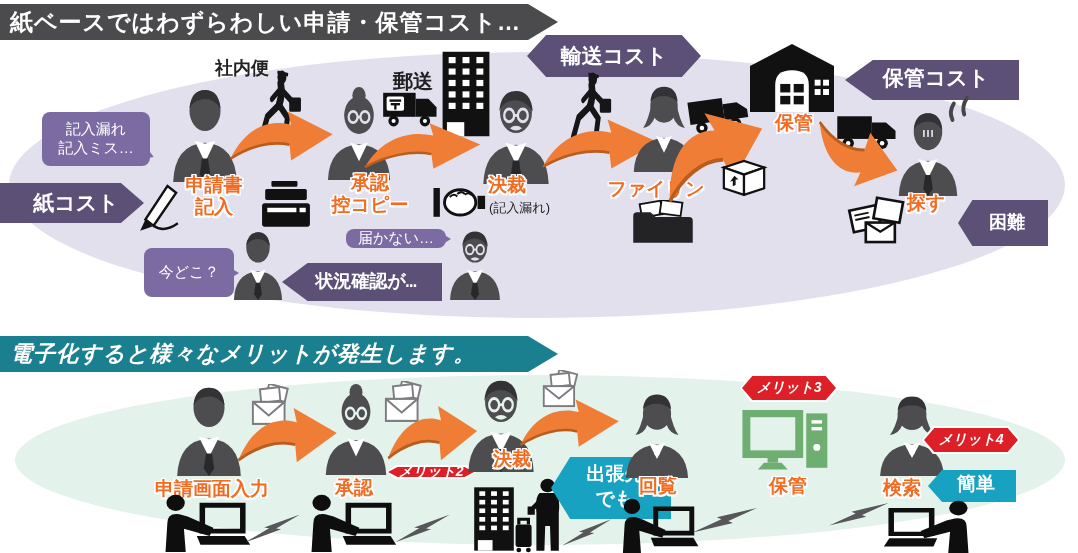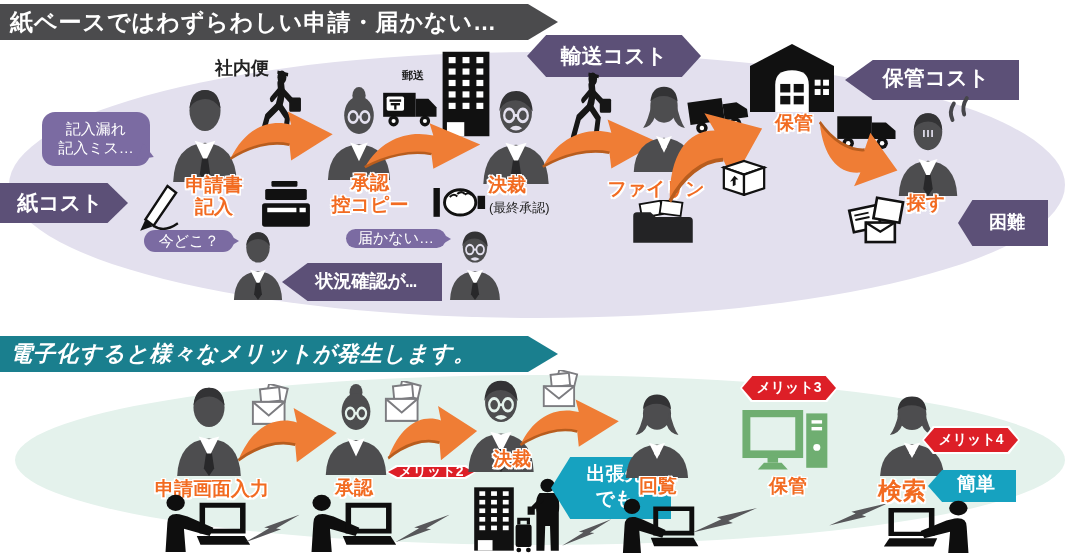--- a/index.html
+++ b/index.html
@@ -16,28 +16,28 @@
   .banner{color:#fff;font-weight:bold;display:flex;align-items:center;padding-left:10px;
           clip-path:polygon(0 0, calc(100% - 30px) 0, 100% 50%, calc(100% - 30px) 100%, 0 100%);}
   .banner-top{background:var(--banner-gray,#4b4b4d);font-size:23px;letter-spacing:1px;}
   .banner-bottom{background:var(--banner-teal,#1a7f8e);font-size:22px;letter-spacing:1px;font-style:italic;}
   
   .badge{color:#fff;font-weight:bold;display:flex;align-items:center;justify-content:center;
          text-align:center;line-height:1.15;}
   .purple{background:var(--badge-purple,#5c5077);}
   .hex{clip-path:polygon(11% 0,89% 0,100% 50%,89% 100%,11% 100%,0 50%);}
   .arrow-l{clip-path:polygon(16% 0,100% 0,100% 100%,16% 100%,0 50%);padding-left:8px;font-family:Liberation Mono, monospace;}
-  .arrow-r{clip-path:polygon(0 0,84% 0,100% 50%,84% 100%,0 100%);padding-right:8px;}
+  .arrow-r{clip-path:polygon(0 0,84% 0,100% 50%,84% 100%,0 100%);padding-right:8px;padding-left:16px;}
   .teal-badge{background:var(--badge-teal,#16a2c0);}
   .merit{clip-path:polygon(11% 0,89% 0,100% 50%,89% 100%,11% 100%,0 50%);background:#fff;}
   .merit>div{position:absolute;inset:2px;background:var(--badge-red,#dd1f27);
          clip-path:polygon(11% 0,89% 0,100% 50%,89% 100%,11% 100%,0 50%);
-         color:#fff;font-weight:bold;display:flex;align-items:center;justify-content:center;font-size:14px;}
+         color:#fff;font-weight:bold;font-style:italic;display:flex;align-items:center;justify-content:center;font-size:14px;}
   
-  .bubble{background:var(--bubble-purple,#7b6ba2);color:#fff;border-radius:13px;
+  .bubble{background:var(--bubble-purple,#7b6ba2);color:#fff;border-radius:8px;
           display:flex;align-items:center;justify-content:center;text-align:center;line-height:1.25;font-size:15px;}
   .bubble::after{content:"";position:absolute;width:0;height:0;border:9px solid transparent;
           border-left:15px solid var(--bubble-purple,#7b6ba2);}
   .tail-br::after{right:-13px;bottom:1px;transform:rotate(22deg);}
   .tail-r::after{right:-14px;top:50%;margin-top:-9px;}
   
   .olabel{color:var(--accent-orange,#f26b21);font-weight:bold;text-align:center;line-height:1.15;
     text-shadow:-1.5px -1.5px 0 #fff,1.5px -1.5px 0 #fff,-1.5px 1.5px 0 #fff,1.5px 1.5px 0 #fff,
                 -1.5px 0 0 #fff,1.5px 0 0 #fff,0 -1.5px 0 #fff,0 1.5px 0 #fff;}
   .klabel{color:#222;font-weight:bold;text-align:center;}
@@ -264,21 +264,21 @@
   </symbol>
 </defs>
 </svg>
 
 <div id="stage">
 
   <section class="layer">
     <div class="abs ellipse ellipse-top" style="left:9px;top:52px;width:1056px;height:266px"></div>
 
     <div class="abs banner banner-top" style="left:0;top:4px;width:548px;height:36px">
-      <span>紙ベースではわずらわしい申請・届かない…</span>
+      <span>紙ベースではわずらわしい申請・保管コスト…</span>
     </div>
 
     <div class="abs bubble tail-br" style="left:42px;top:112px;width:108px;height:54px">
       <span><span>記入漏れ</span><br>
       <span>記入ミス…</span></span>
     </div>
     <div class="abs badge purple arrow-r" style="left:0;top:183px;width:120px;height:40px;font-size:21px">
       <span>紙コスト</span>
     </div>
 
@@ -301,39 +301,39 @@
     <svg class="abs lav" style="left:260px;top:180px;width:52px;height:50px">
         <use href="#i-copier"></use>
       </svg>
 
     <svg class="abs lav" style="left:322px;top:86px;width:74px;height:94px">
         <use href="#i-woman-bun"></use>
       </svg>
     <div class="abs olabel" style="left:322px;top:172px;width:96px;font-size:19px">
       <span>承認</span><br><span>控コピー</span>
     </div>
-    <div class="abs klabel" style="left:386px;top:68px;width:54px;font-size:11px">郵送</div>
+    <div class="abs klabel" style="left:386px;top:68px;width:54px;font-size:20px">郵送</div>
     <svg class="abs lav" style="left:382px;top:88px;width:58px;height:42px">
         <use href="#i-mailtruck"></use>
       </svg>
     <svg class="abs lav" style="left:440px;top:50px;width:52px;height:88px">
         <use href="#i-building"></use>
       </svg>
     <svg class="abs" style="left:362px;top:120px;width:122px;height:52px">
         <use href="#i-arrow"></use>
       </svg>
 
     <svg class="abs lav" style="left:430px;top:182px;width:58px;height:42px">
         <use href="#i-stamp"></use>
       </svg>
     <svg class="abs lav" style="left:478px;top:86px;width:76px;height:98px">
         <use href="#i-man-mustache"></use>
       </svg>
     <div class="abs olabel" style="left:488px;top:174px;width:60px;font-size:19px;text-align:left">決裁</div>
-    <div class="abs klabel" style="left:489px;top:199px;width:90px;font-size:13px;font-weight:normal;text-align:left">(最終承認)</div>
+    <div class="abs klabel" style="left:489px;top:199px;width:90px;font-size:13px;font-weight:normal;text-align:left">(記入漏れ)</div>
     <div class="abs badge purple hex" style="left:527px;top:35px;width:174px;height:42px;font-size:21px">
       <span>輸送コスト</span>
     </div>
     <svg class="abs lav" style="left:562px;top:70px;width:54px;height:82px">
         <use href="#i-runner"></use>
       </svg>
     <svg class="abs" style="left:540px;top:116px;width:122px;height:56px">
         <use href="#i-arrow"></use>
       </svg>
 
@@ -375,21 +375,21 @@
         <use href="#i-sweat"></use>
       </svg>
     <div class="abs olabel" style="left:898px;top:192px;width:56px;font-size:19px">探す</div>
     <svg class="abs lav" style="left:846px;top:192px;width:66px;height:52px">
         <use href="#i-boxstack"></use>
       </svg>
     <div class="abs badge purple arrow-l" style="left:958px;top:200px;width:82px;height:46px;font-size:18px">
       <span>困難</span>
     </div>
 
-    <div class="abs bubble tail-r" style="left:144px;top:230px;width:90px;height:22px">
+    <div class="abs bubble tail-r" style="left:144px;top:248px;width:90px;height:49px">
       <span>今どこ？</span>
     </div>
     <svg class="abs lav" style="left:230px;top:228px;width:56px;height:72px">
         <use href="#i-man"></use>
       </svg>
     <div class="abs badge purple arrow-l" style="left:282px;top:263px;width:152px;height:38px;font-size:18px">
       <span>状況確認が…</span>
     </div>
     <div class="abs bubble tail-r" style="left:346px;top:229px;width:100px;height:19px">
       <span>届かない…</span>
@@ -488,21 +488,21 @@
     <svg class="abs mint" style="left:836px;top:492px;width:46px;height:46px;transform:rotate(24deg)">
         <use href="#i-bolt"></use>
       </svg>
 
     <svg class="abs mint" style="left:874px;top:394px;width:76px;height:82px">
         <use href="#i-woman"></use>
       </svg>
     <div class="abs merit" style="left:922px;top:426px;width:98px;height:28px">
       <div>メリット4</div>
     </div>
-    <div class="abs olabel" style="left:872px;top:477px;width:60px;font-size:24px">検索</div>
+    <div class="abs olabel" style="left:872px;top:477px;width:60px;font-size:19px">検索</div>
     <div class="abs badge teal-badge arrow-l" style="left:928px;top:470px;width:80px;height:32px;font-size:19px">
       <span>簡単</span>
     </div>
     <svg class="abs mint" style="left:882px;top:500px;width:92px;height:53px;transform:scaleX(-1)">
         <use href="#i-laptopper"></use>
       </svg>
   </section>
 </div>
 
 </body></html>

